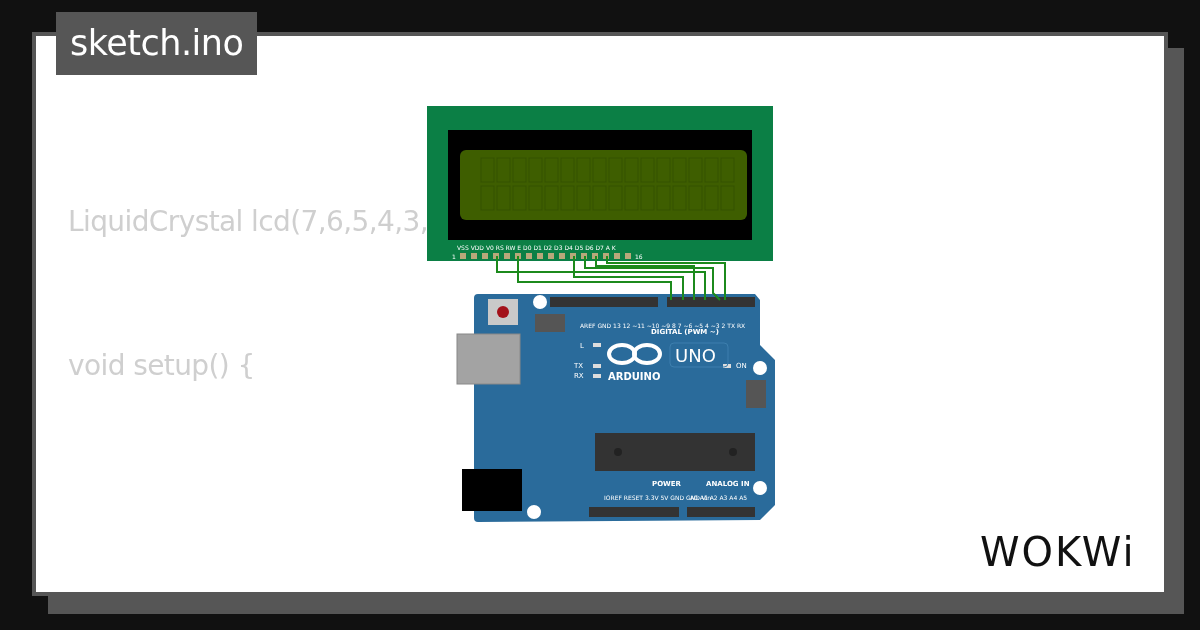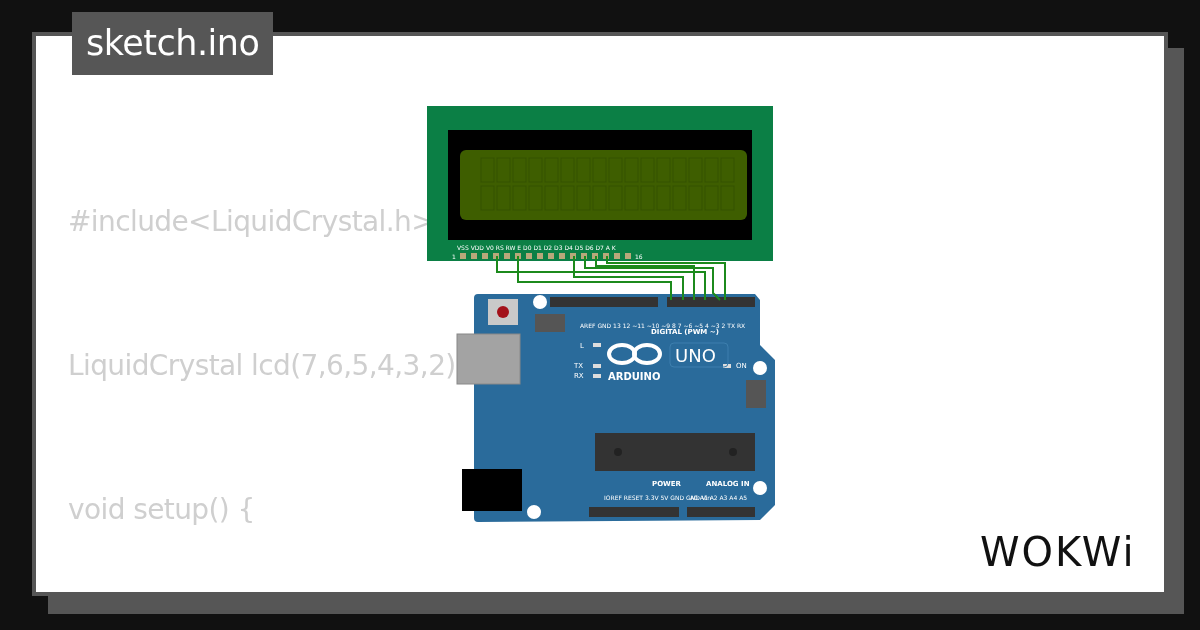--- a/index.html
+++ b/index.html
@@ -1,34 +1,33 @@
 <!DOCTYPE html>
 <html><head>
   <meta charset="utf-8">
   <style>
     html, body { margin:0; padding:0; }
     body { width:1200px; height:630px; background:#111111; position:relative; overflow:hidden; font-family:"DejaVu Sans", sans-serif; }
     .shadow { position:absolute; left:48px; top:48px; width:1136px; height:566px; background:#565656; }
     .frame { position:absolute; left:32px; top:32px; width:1128px; height:556px; background:#ffffff; border:4px solid #565656; }
-    .title-tab { position:absolute; left:72px; top:12px; height:63px; padding:0 14px; background:#565656; color:#ffffff; font-family:"DejaVu Sans", sans-serif; font-size:35px; line-height:63px; letter-spacing:-0.5px; }
+    .title-tab { position:absolute; left:56px; top:12px; height:63px; padding:0 14px; background:#565656; color:#ffffff; font-family:"DejaVu Sans", sans-serif; font-size:35px; line-height:63px; letter-spacing:-0.5px; }
     .code { position:absolute; left:68px; top:102px; color:#cfcfcf; font-family:"DejaVu Sans", sans-serif; font-size:28px; line-height:48px; white-space:pre; letter-spacing:-0.6px; }
     .code .line { height:48px; }
     .circuit { position:absolute; left:420px; top:100px; width:360px; height:430px; }
     .logo { position:absolute; left:978px; top:528px; width:170px; height:48px; }
   </style>
 </head>
 <body>
 
 <div class="shadow"></div>
 <div class="frame"></div>
 
 <div class="title-tab">sketch.ino</div>
 
 <div class="code">
-  <div class="line">#include&lt;LiquidCrystal.h&gt;</div>
   <div class="line">LiquidCrystal lcd(7,6,5,4,3,2);</div>
   <div class="line">void setup() {</div>
   
   
   
   
   
   
   
 </div>

